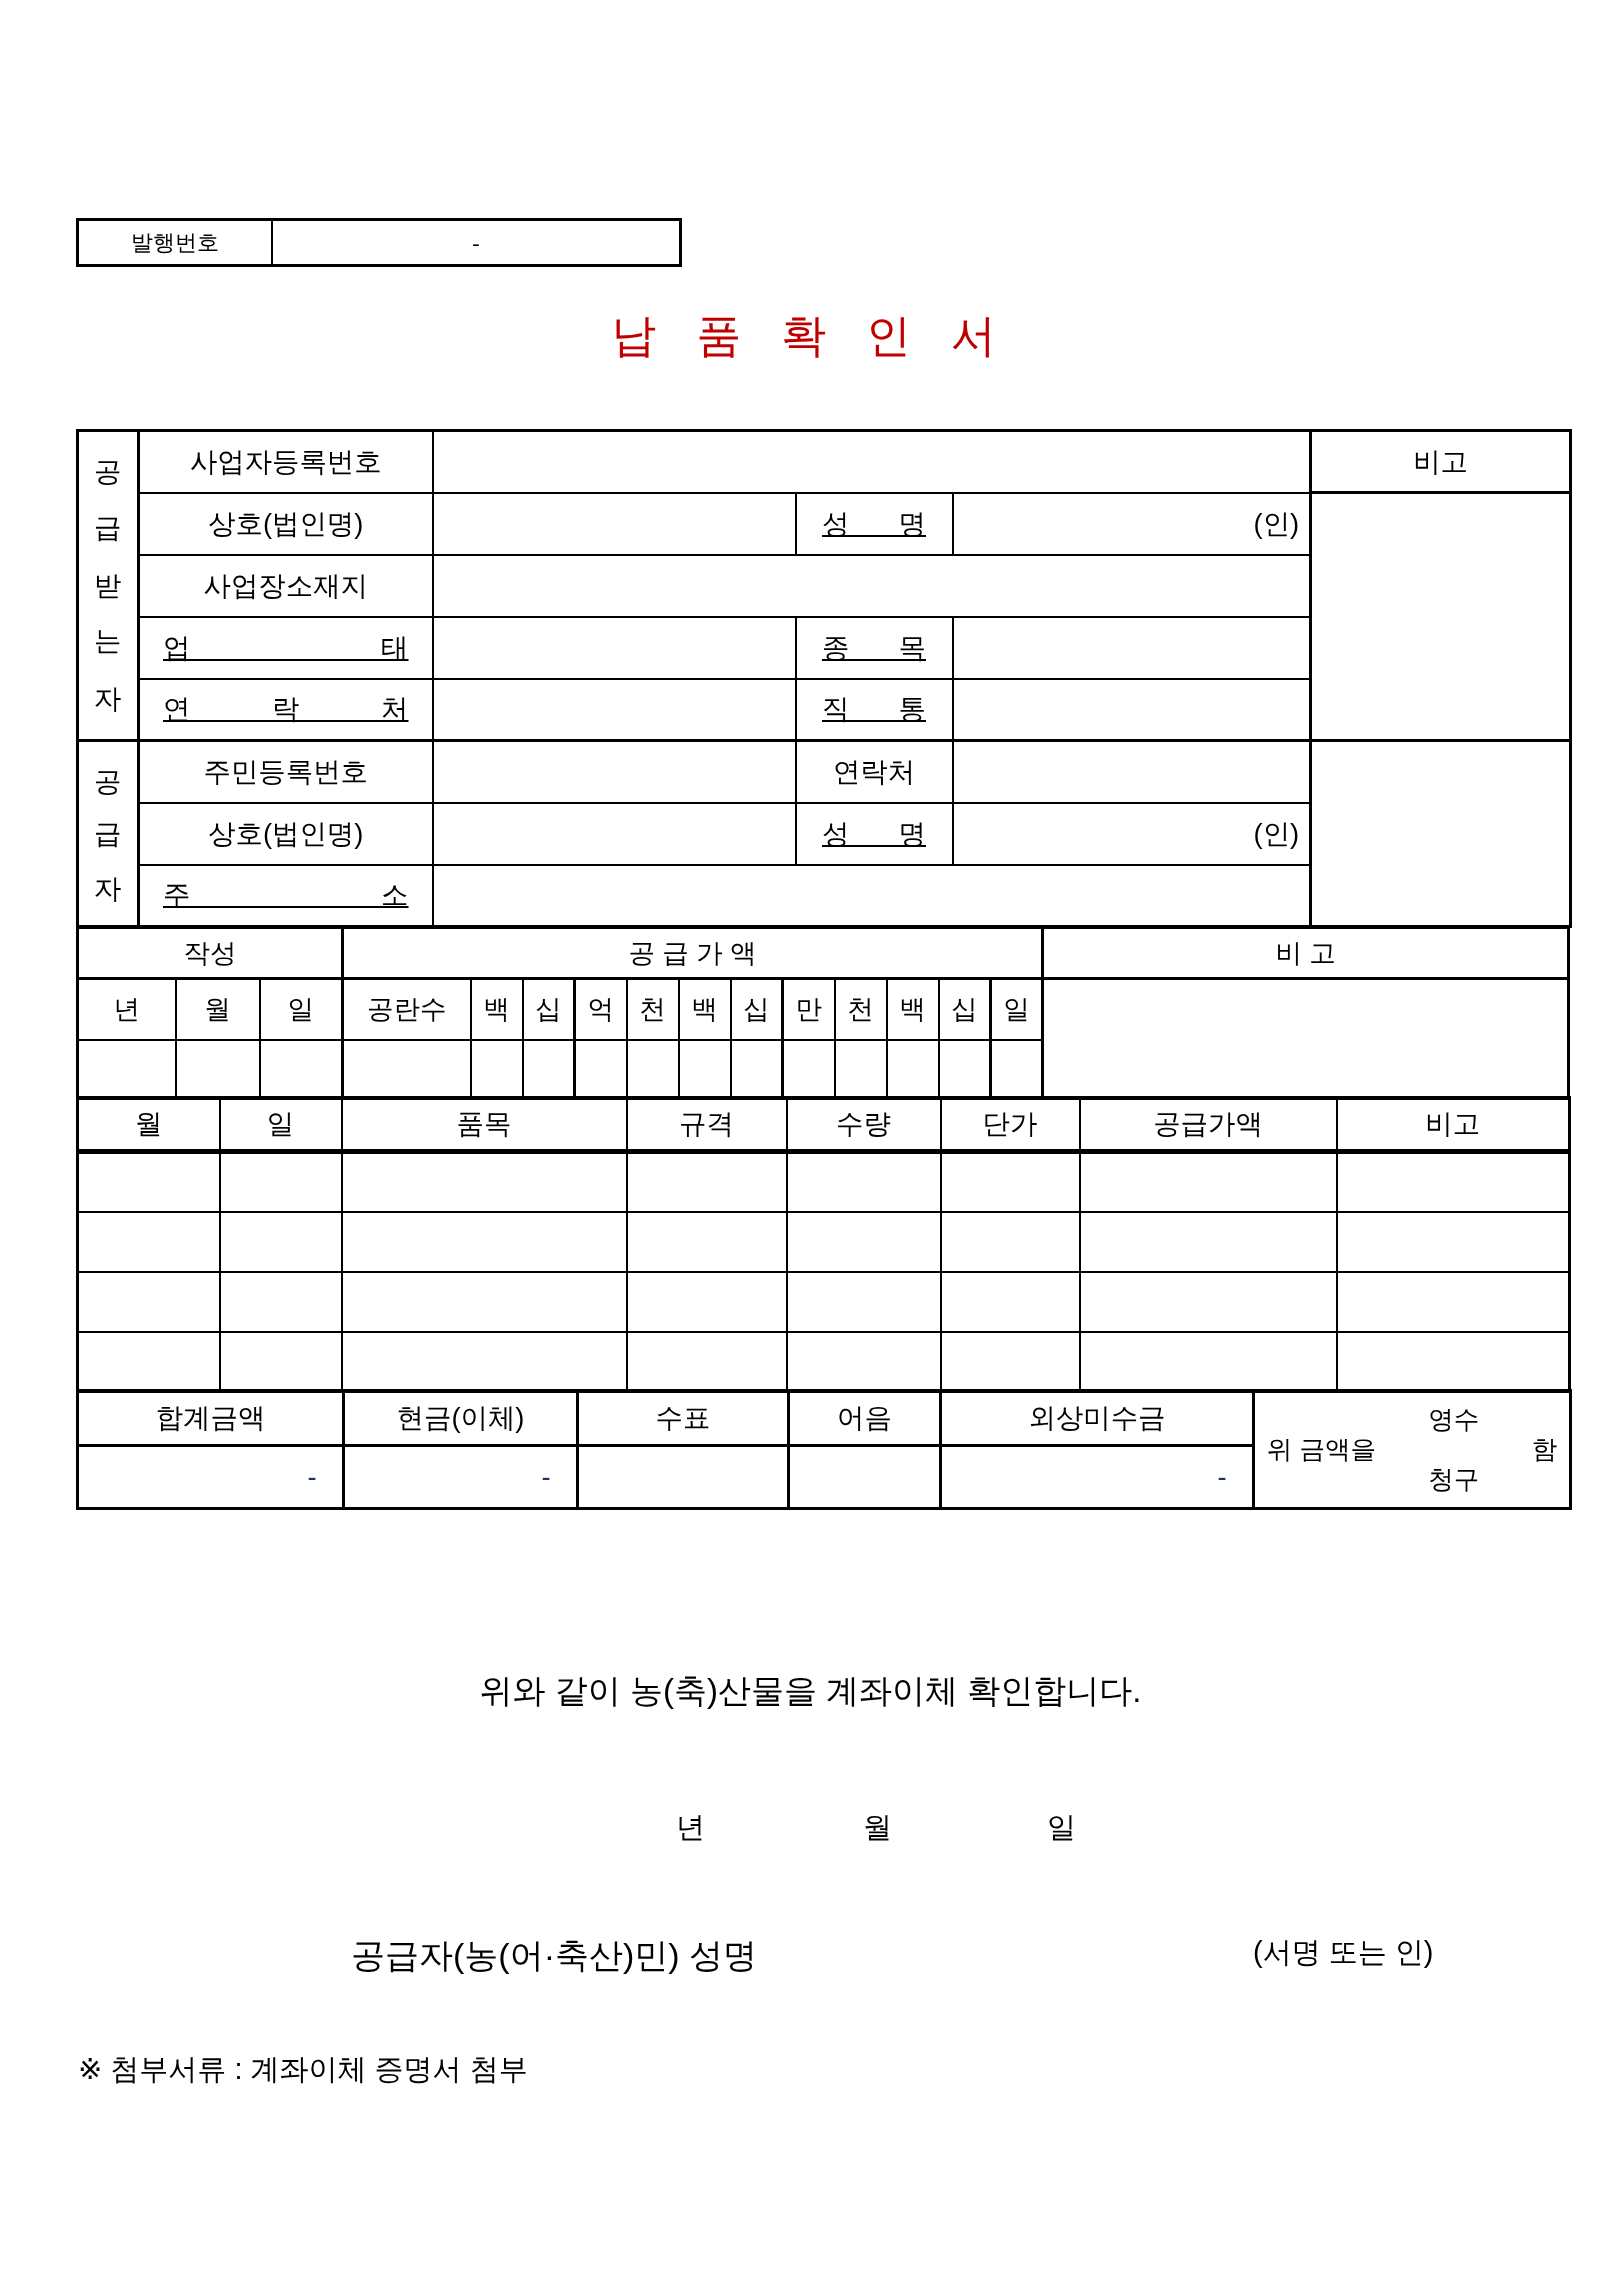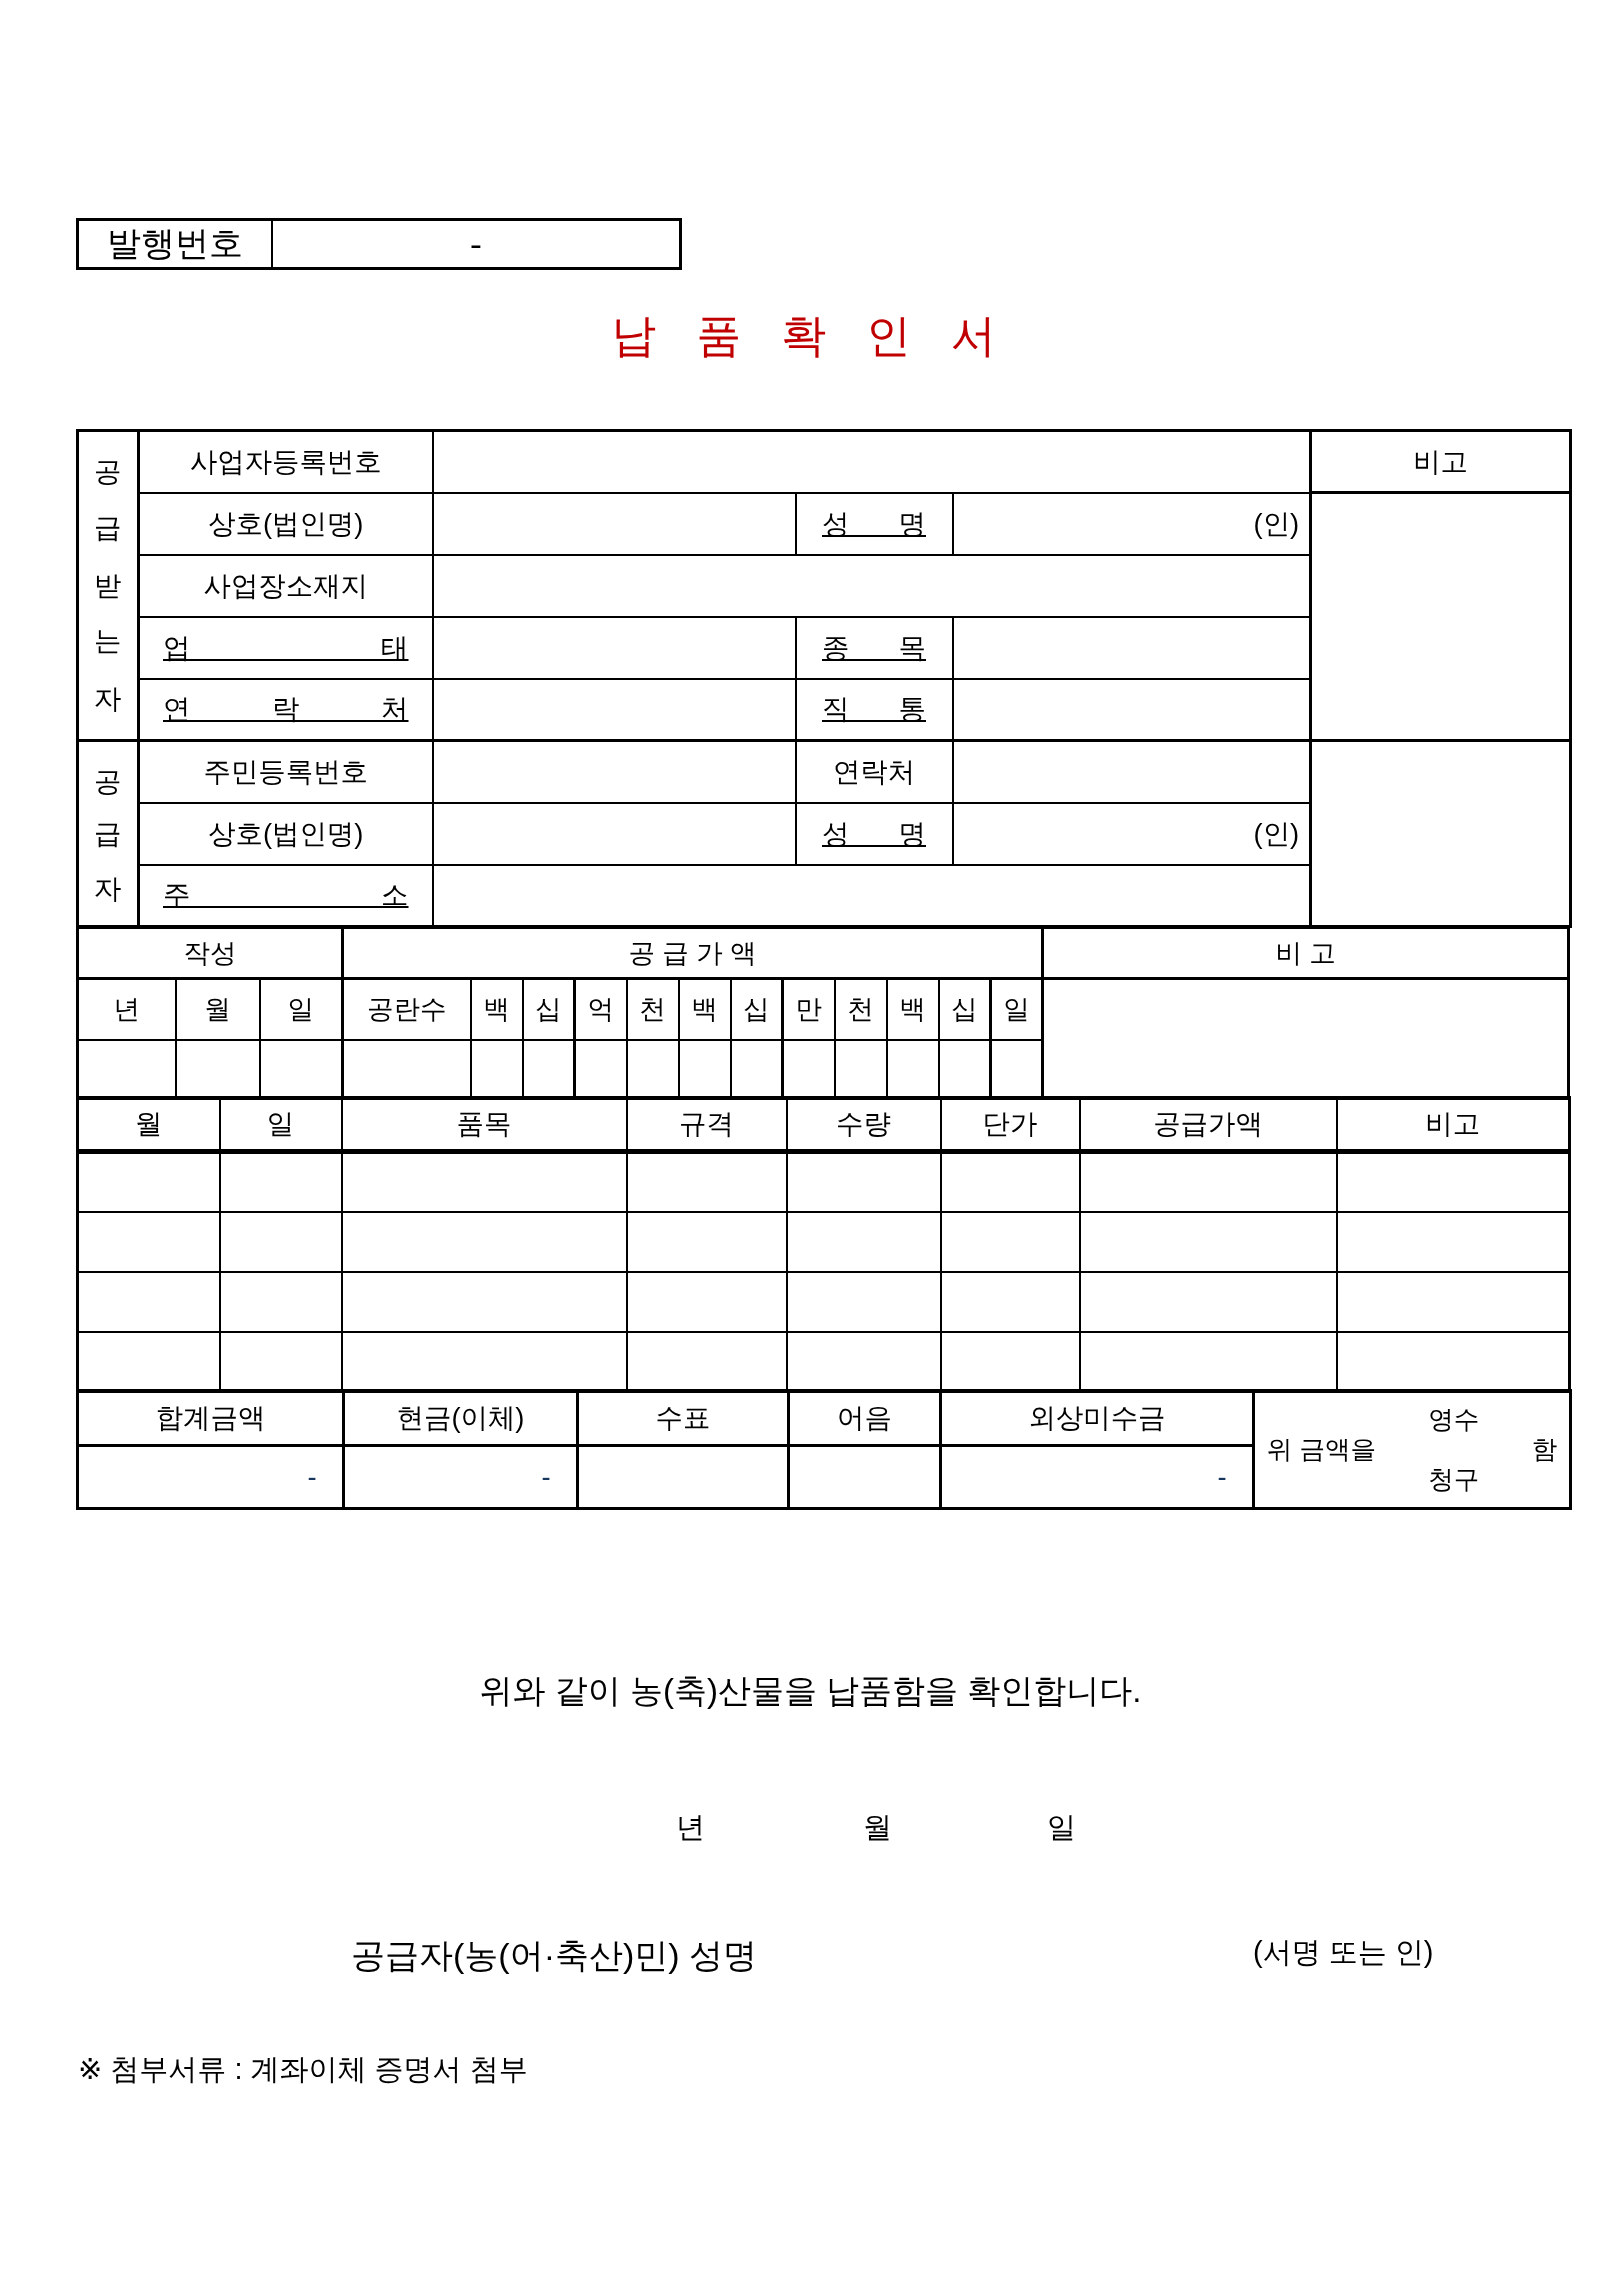--- a/index.html
+++ b/index.html
@@ -6,21 +6,21 @@
   .page{position:relative;width:1621px;height:2292px;background:#ffffff;
         font-family:"Liberation Sans","DejaVu Sans",sans-serif;color:#000;}
   .abs{position:absolute;}
 
   table{border-collapse:collapse;table-layout:fixed;width:1492px;}
   td,th{border:2px solid #000;padding:0;overflow:hidden;font-weight:normal;
         vertical-align:middle;text-align:center;}
 
   
   .issue{left:76px;top:218px;width:606px;}
-  .issue td{border:2.9px solid #000;height:43px;font-size:34px;font-family:Liberation Serif, serif;}
+  .issue td{border:2.9px solid #000;height:43px;font-size:22px;font-family:Liberation Serif, serif;}
   .issue{border:3.9px solid #000;}
   .issue .lbl{width:192px;}
 
   
   .title{left:0;top:306px;width:1621px;text-align:center;
          font-size:45px;letter-spacing:13.7px;color:#C00000;}
 
   
   .party-wrap{left:76px;top:429px;}
   .party td,.party th{font-size:27.4px;}
@@ -315,21 +315,21 @@
         <td class="dash">-</td>
         <td class="dash">-</td>
         <td></td>
         <td></td>
         <td class="dash">-</td>
       </tr>
     </tbody>
       </table>
   </div>
 
-  <div class="abs confirm">위와 같이 농(축)산물을 납품함을 확인합니다.</div>
+  <div class="abs confirm">위와 같이 농(축)산물을 계좌이체 확인합니다.</div>
 
   <span class="abs date-y">년</span>
   <span class="abs date-m">월</span>
   <span class="abs date-d">일</span>
 
   <span class="abs sig-label">공급자(농(어·축산)민) 성명</span>
   <span class="abs sig-seal">(서명 또는 인)</span>
 
   <div class="abs note">※ 첨부서류 : 계좌이체 증명서 첨부</div>
 

